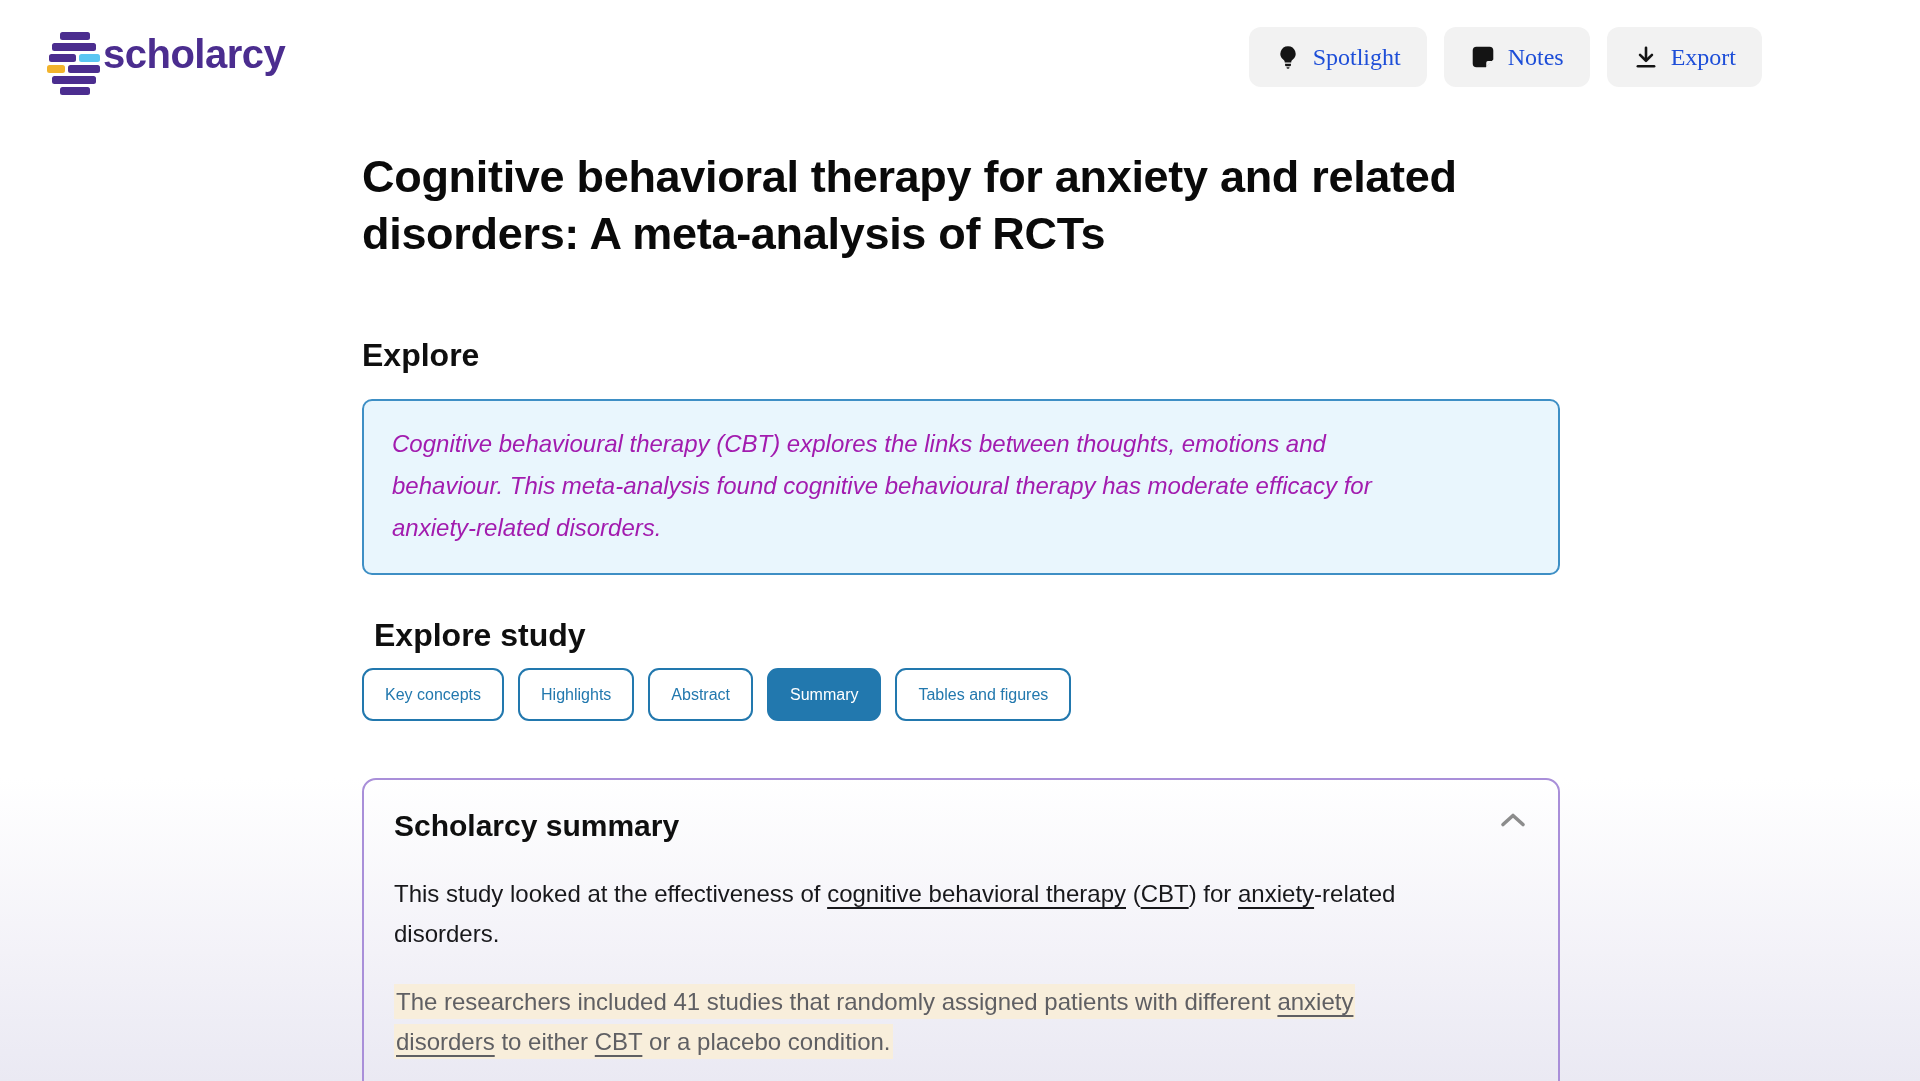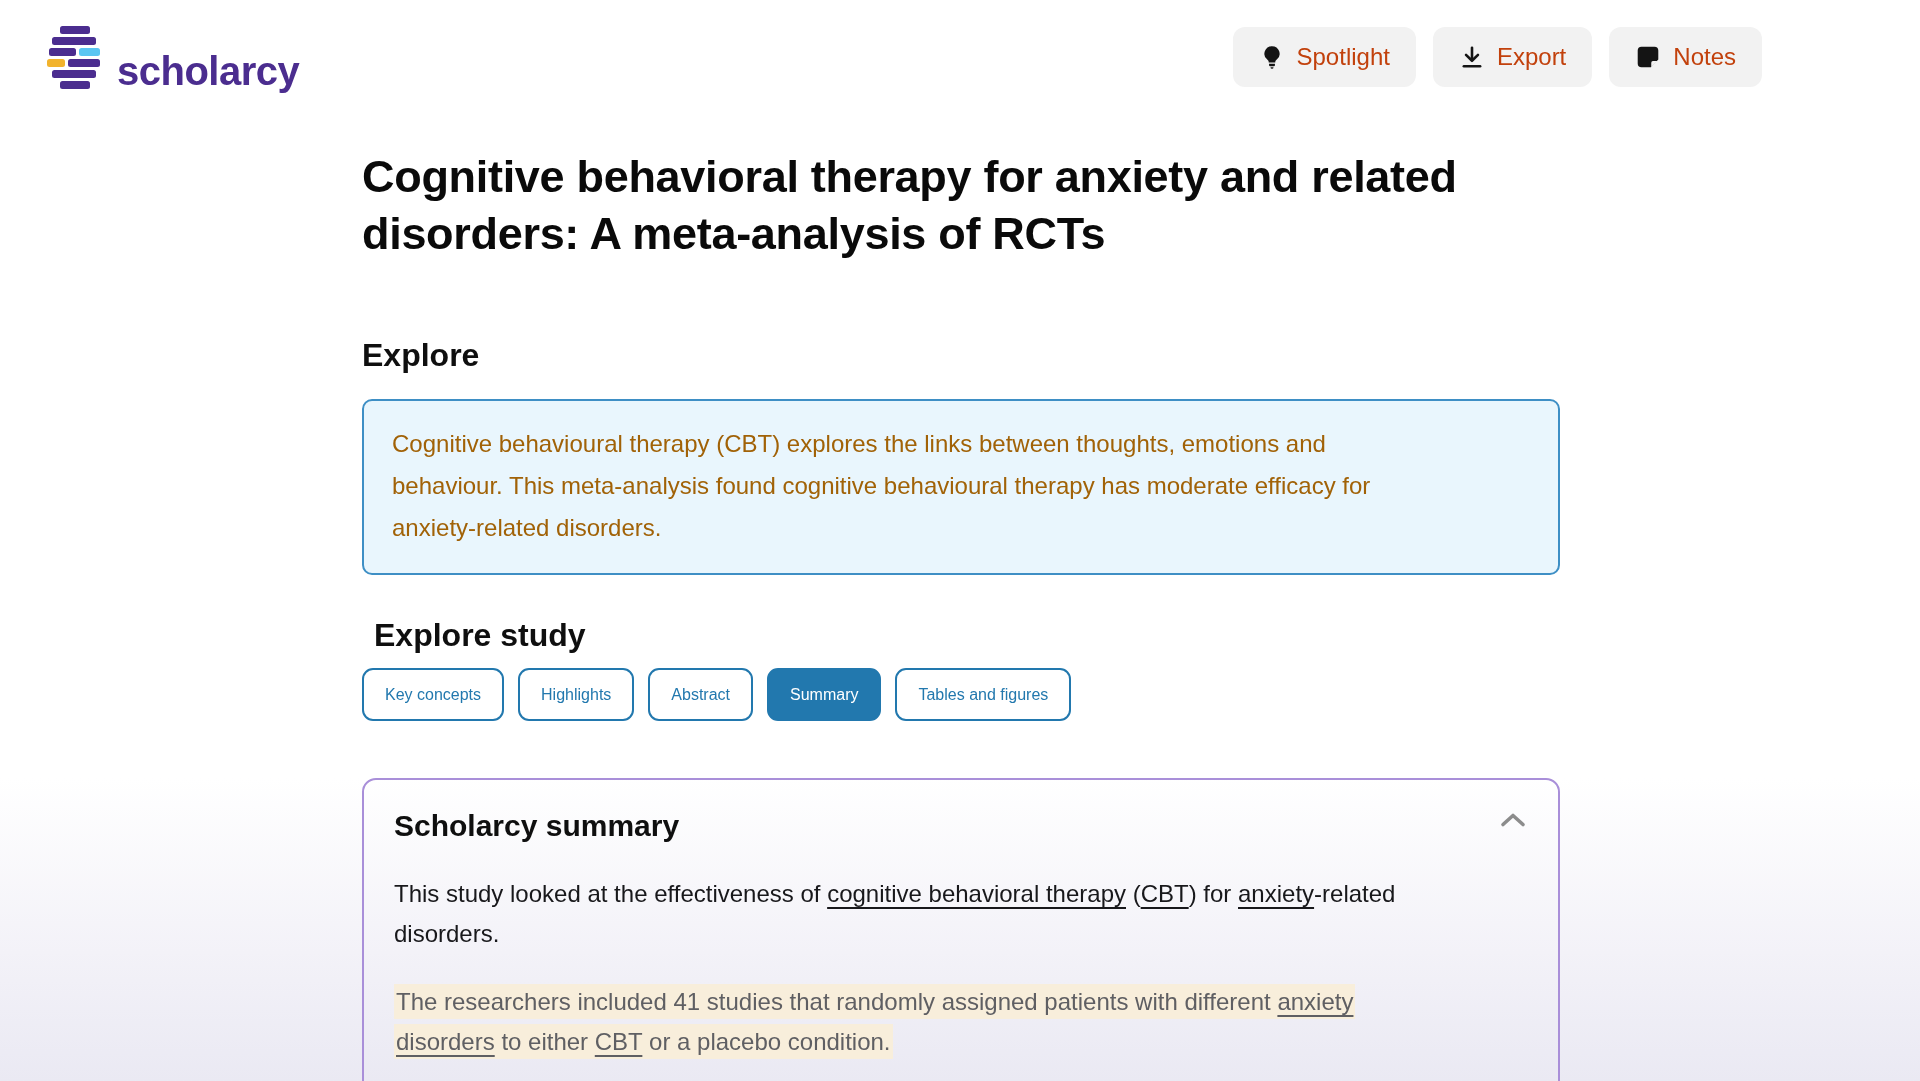--- a/index.html
+++ b/index.html
@@ -6,29 +6,29 @@
   html, body { width: 1920px; height: 1081px; overflow: hidden; }
   body {
     font-family: "Liberation Sans", sans-serif;
     background: linear-gradient(180deg, #ffffff 0%, #ffffff 72%, #f3f2f8 88%, #eae9f3 100%);
     color: #111114;
     position: relative;
   }
 
   
   .header { position: absolute; top: 0; left: 0; width: 100%; height: 115px; }
-  .logo { position: absolute; left: 47px; top: 26px; display: flex; align-items: flex-end; gap: 14px; }
+  .logo { position: absolute; left: 47px; top: 32px; display: flex; align-items: flex-start; }
   .logo-text { font-size: 40px; font-weight: 700; color: #4b2d8f; letter-spacing: -0.5px; }
   .header-buttons { position: absolute; top: 27px; right: 158px; display: flex; gap: 17px; }
   .hbtn {
     display: flex; align-items: center; gap: 12px;
     background: #f2f2f2; border: none; border-radius: 12px;
     height: 60px; padding: 0 26px;
-    font-family: Liberation Sans, sans-serif;
-    font-size: 24px; color: #c2410c; cursor: pointer;
+    font-family: Liberation Serif, serif;
+    font-size: 24px; color: #1d4ed8; cursor: pointer;
   }
   .hbtn svg { display: block; }
 
   
   .main { position: absolute; left: 362px; top: 0; width: 1198px; }
 
   .paper-title {
     margin-top: 148px;
     max-width: 1170px;
     font-size: 45px; line-height: 57px; font-weight: 700; color: #0a0a0a;
@@ -38,21 +38,21 @@
   .section-heading { font-size: 32px; line-height: 40px; font-weight: 700; color: #0f0f0f; }
   .snapshot-heading { margin-top: 73px; }
 
   .snapshot-box {
     margin-top: 24px;
     background: #e9f6fd;
     border: 2px solid #3e8fc5;
     border-radius: 10px;
     padding: 22px 28px 24px 28px;
   }
-  .snapshot-box p { font-size: 24px; line-height: 42px; color: #a16207; max-width: 1000px; }
+  .snapshot-box p { font-size: 24px; line-height: 42px; color: #a21caf; max-width: 1000px; font-style: italic; }
 
   .explore-heading { margin-top: 40px; margin-left: 12px; }
 
   .tabs { margin-top: 13px; display: flex; gap: 14px; }
   .tab {
     font-family: "Liberation Sans", sans-serif;
     font-size: 16px; font-weight: 500;
     color: #2278ae; background: #ffffff;
     border: 2px solid #2278ae; border-radius: 11px;
     padding: 10px 21px; line-height: 29px; cursor: pointer;
@@ -112,37 +112,37 @@
           <path fill="#141414" d="M12 2a7 7 0 0 0-4.2 12.6c.7.55 1.2 1.4 1.2 2.4h6c0-1 .5-1.85 1.2-2.4A7 7 0 0 0 12 2z"></path>
           <path fill="#141414" d="M9.3 18.2h5.4v1.3a1 1 0 0 1-1 1h-3.4a1 1 0 0 1-1-1z"></path>
           <path fill="#141414" d="M10.6 21.4h2.8a1.4 1.4 0 0 1-2.8 0z"></path>
         </svg>
       </span>
       <span>Spotlight</span>
     </button>
 
     <button class="hbtn">
       <span>
+        <svg width="26" height="26" viewBox="0 0 24 24">
+          <path fill="#141414" d="M6 2.5h12A3.5 3.5 0 0 1 21.5 6v8.2L14.7 21.5H6A3.5 3.5 0 0 1 2.5 18V6A3.5 3.5 0 0 1 6 2.5z"></path>
+          <path fill="#f2f2f2" d="M15 21.5v-4.3a1.5 1.5 0 0 1 1.5-1.5h4.3z"></path>
+        </svg>
+      </span>
+      <span>Notes</span>
+    </button>
+
+    <button class="hbtn">
+      <span>
         <svg width="26" height="26" viewBox="0 0 24 24" fill="none" stroke="#141414" stroke-width="2.4" stroke-linecap="round" stroke-linejoin="round">
           <path d="M12 3.5v11"></path>
           <path d="M6.5 10l5.5 5.5L17.5 10"></path>
           <path d="M4.5 20.5h15"></path>
         </svg>
       </span>
       <span>Export</span>
-    </button>
-
-    <button class="hbtn">
-      <span>
-        <svg width="26" height="26" viewBox="0 0 24 24">
-          <path fill="#141414" d="M6 2.5h12A3.5 3.5 0 0 1 21.5 6v8.2L14.7 21.5H6A3.5 3.5 0 0 1 2.5 18V6A3.5 3.5 0 0 1 6 2.5z"></path>
-          <path fill="#f2f2f2" d="M15 21.5v-4.3a1.5 1.5 0 0 1 1.5-1.5h4.3z"></path>
-        </svg>
-      </span>
-      <span>Notes</span>
     </button>
   </div>
 </div>
 
 <div class="main">
 
   <h1 class="paper-title">Cognitive behavioral therapy for anxiety and related disorders: A meta-analysis of RCTs</h1>
 
   <h2 class="section-heading snapshot-heading">Explore</h2>
 

